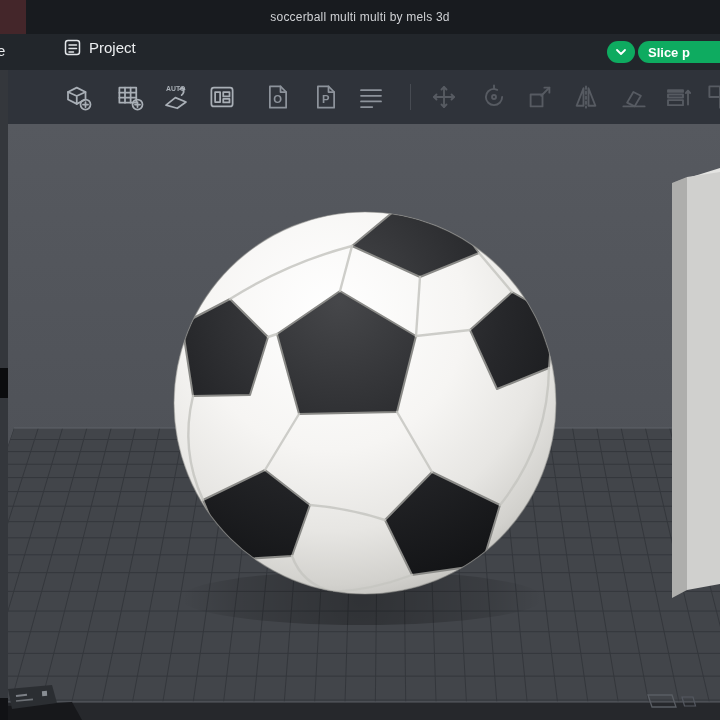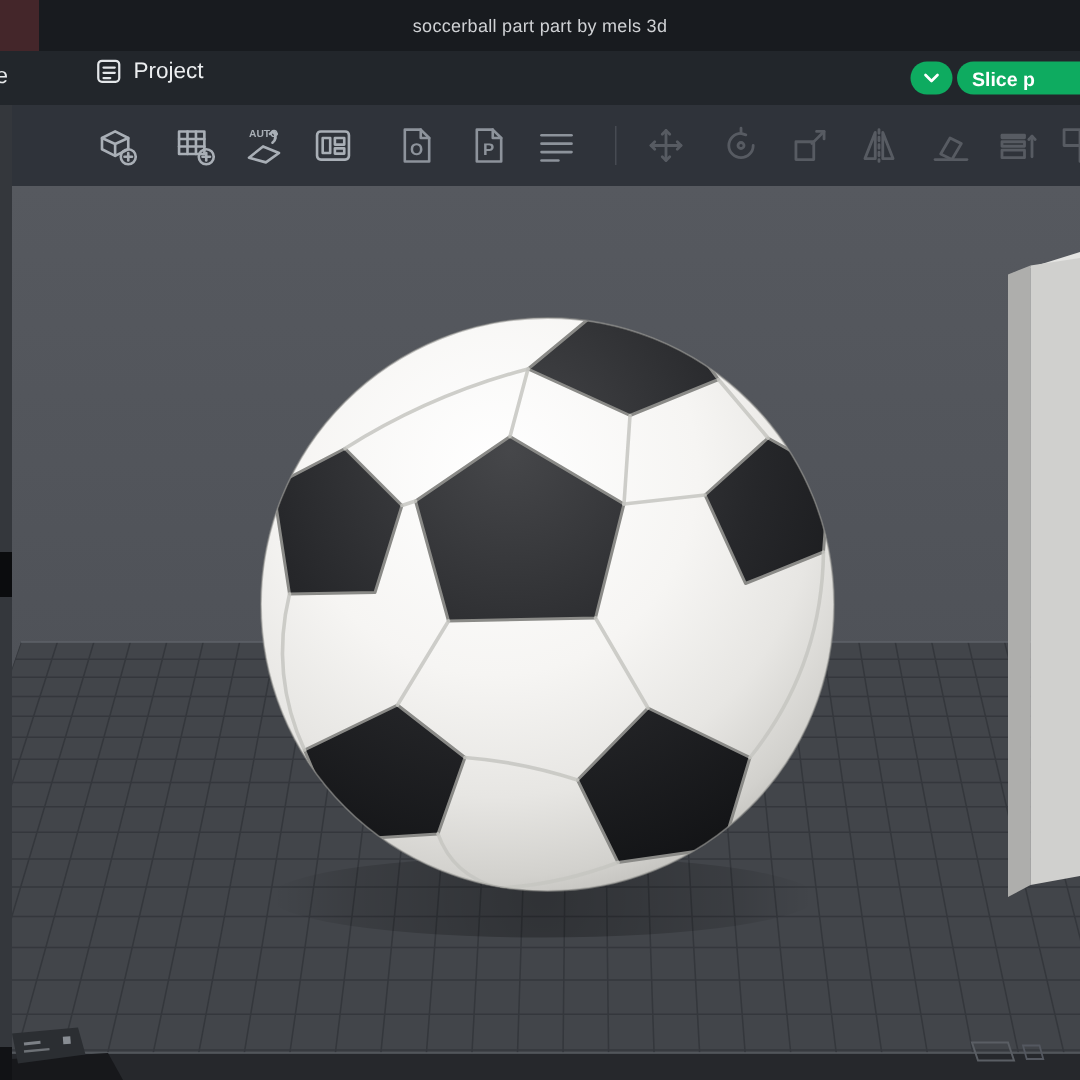--- a/index.html
+++ b/index.html
@@ -188,21 +188,21 @@
           <path class="seam" d="M412 575 Q372 590 333 592"></path>
           <path class="seam" d="M420 277 L416 336"></path>
         </g>
       </g>
       <circle cx="365" cy="403" r="191" fill="none" stroke="#93938f" stroke-opacity="0.55" stroke-width="1.2"></circle>
     </g>
   </svg>
 
   <div class="titlebar">
     <div class="accent"></div>
-    <span class="ttext">soccerball part part by mels 3d</span>
+    <span class="ttext">soccerball multi multi by mels 3d</span>
   </div>
 
   <div class="tabbar">
     <span class="partial-tab">e</span>
     <div class="project-tab">
       <svg width="17" height="17" viewBox="0 0 17 17">
         <rect x="1.5" y="1.5" width="14" height="14" rx="2.5" fill="none" stroke="#e3e6e9" stroke-width="1.5"></rect>
         <line x1="5" y1="6" x2="12.5" y2="6" stroke="#e3e6e9" stroke-width="1.5" stroke-linecap="round"></line>
         <line x1="5" y1="9.5" x2="12.5" y2="9.5" stroke="#e3e6e9" stroke-width="1.5" stroke-linecap="round"></line>
         <line x1="5" y1="13" x2="9.5" y2="13" stroke="#e3e6e9" stroke-width="1.5" stroke-linecap="round"></line>

